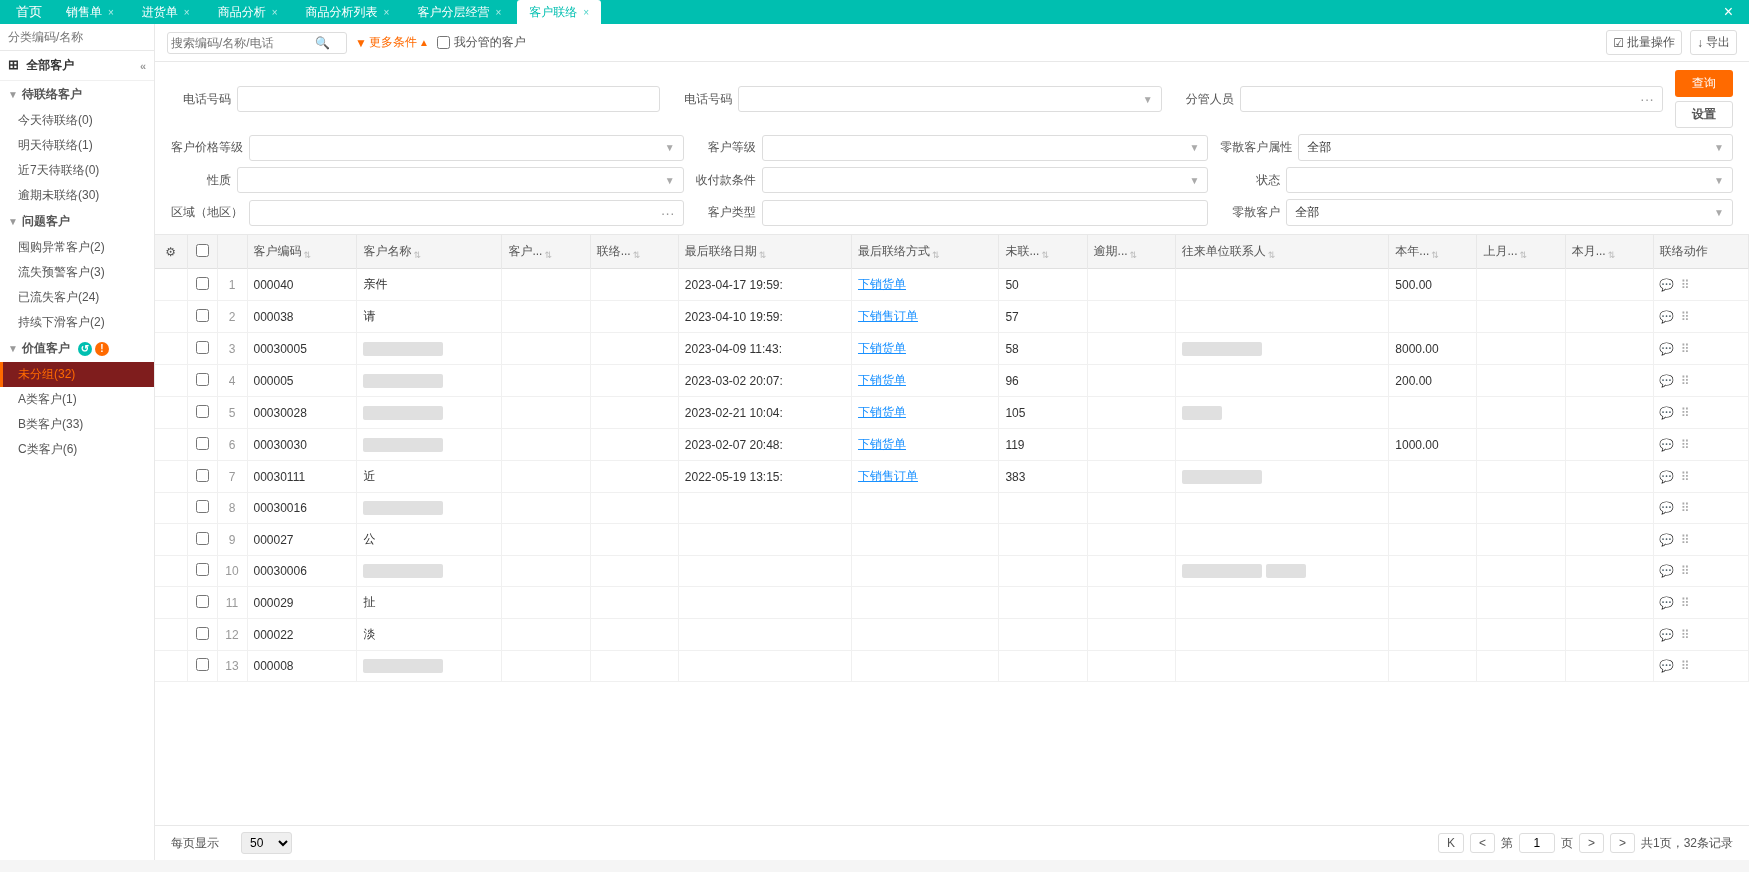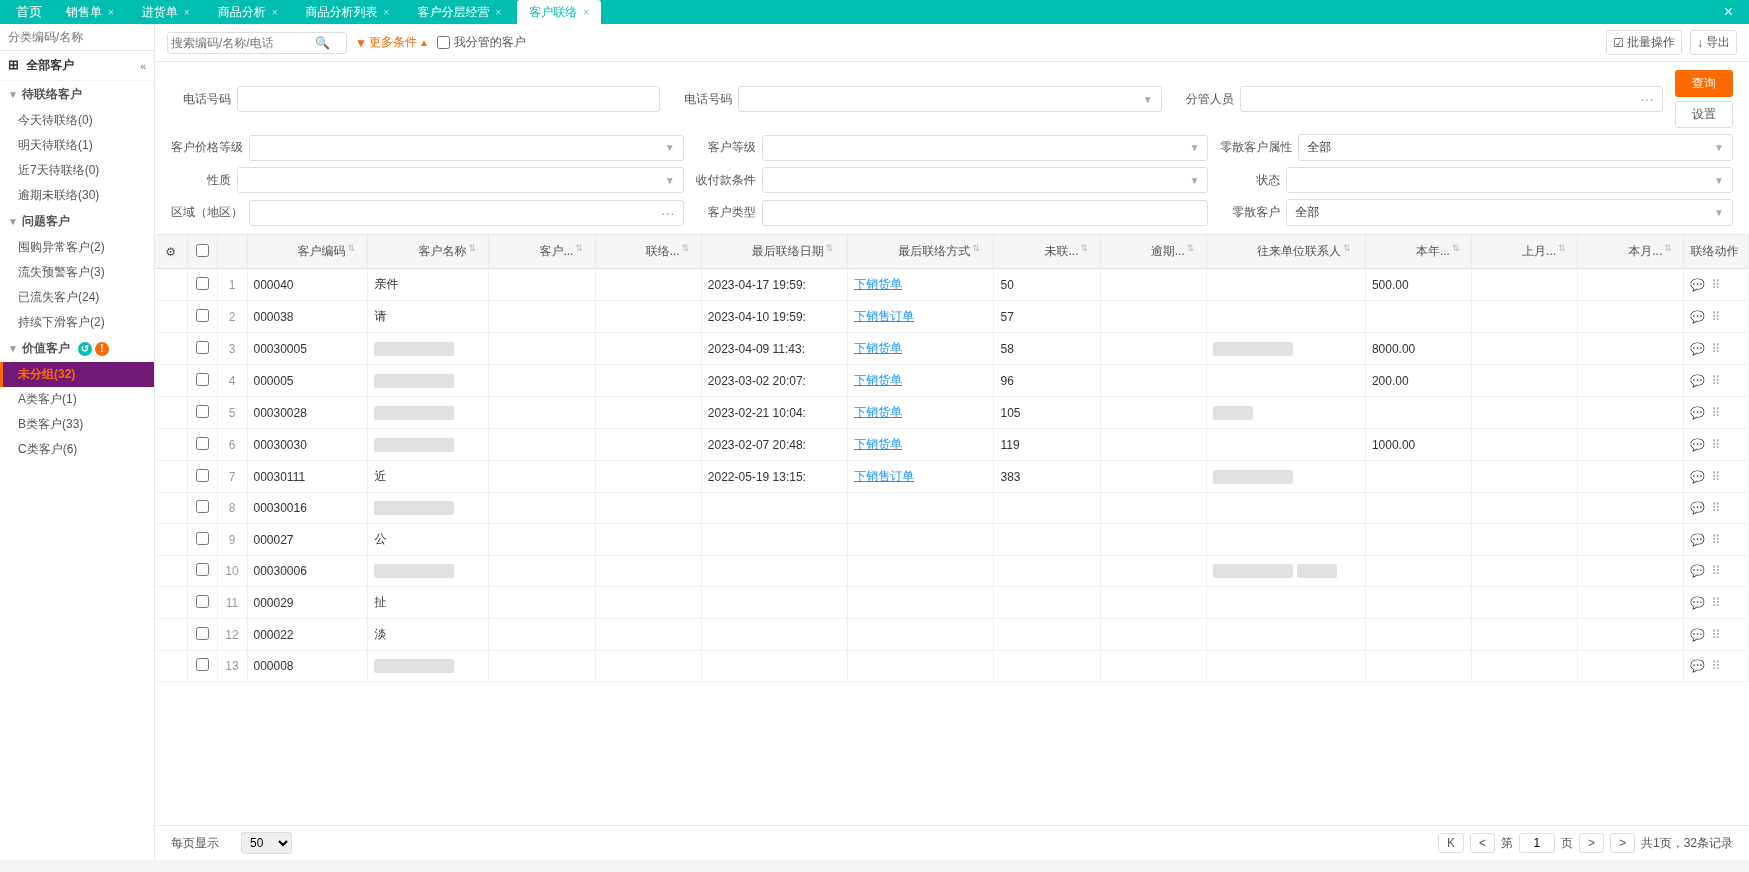--- a/index.html
+++ b/index.html
@@ -112,25 +112,24 @@
     }
     .sidebar-item {
       padding: 4px 8px 4px 18px;
       color: #555;
       cursor: pointer;
       white-space: nowrap;
       overflow: hidden;
       text-overflow: ellipsis;
     }
     .sidebar-item.active {
-      background: #701a75;
+      background: #7f1d1d;
       color: #ff6a00;
       border-left: 3px solid #ff6a00;
       padding-left: 15px;
-      font-weight: bold;
     }
 
     
     .content-area {
       flex: 1;
       display: flex;
       flex-direction: column;
       overflow: hidden;
       background: #fff;
     }
@@ -253,20 +252,21 @@
     }
     .btn-reset {
       background: #fff;
       color: #555;
       border: 1px solid #ddd;
       border-radius: 3px;
       padding: 4px 16px;
       cursor: pointer;
       font-size: 12px;
       white-space: nowrap;
+      font-weight: bold;
     }
     .field-input-dots {
       color: #999;
       font-size: 14px;
     }
 
     
     .table-container {
       flex: 1;
       overflow: auto;
@@ -288,23 +288,22 @@
       font-weight: normal;
       white-space: nowrap;
       border-right: 1px solid #e8e8e8;
       position: sticky;
       top: 0;
       background: #f5f5f5;
       z-index: 1;
     }
     thead th .th-content {
       display: flex;
-      align-items: flex-start;
+      align-items: flex-end;
       gap: 2px;
-      margin-left: 44px;
     }
     thead th .sort-icon {
       color: #bbb;
       font-size: 9px;
     }
     tbody tr {
       border-bottom: 1px solid #f0f0f0;
     }
     tbody td {
       padding: 7px 6px;

